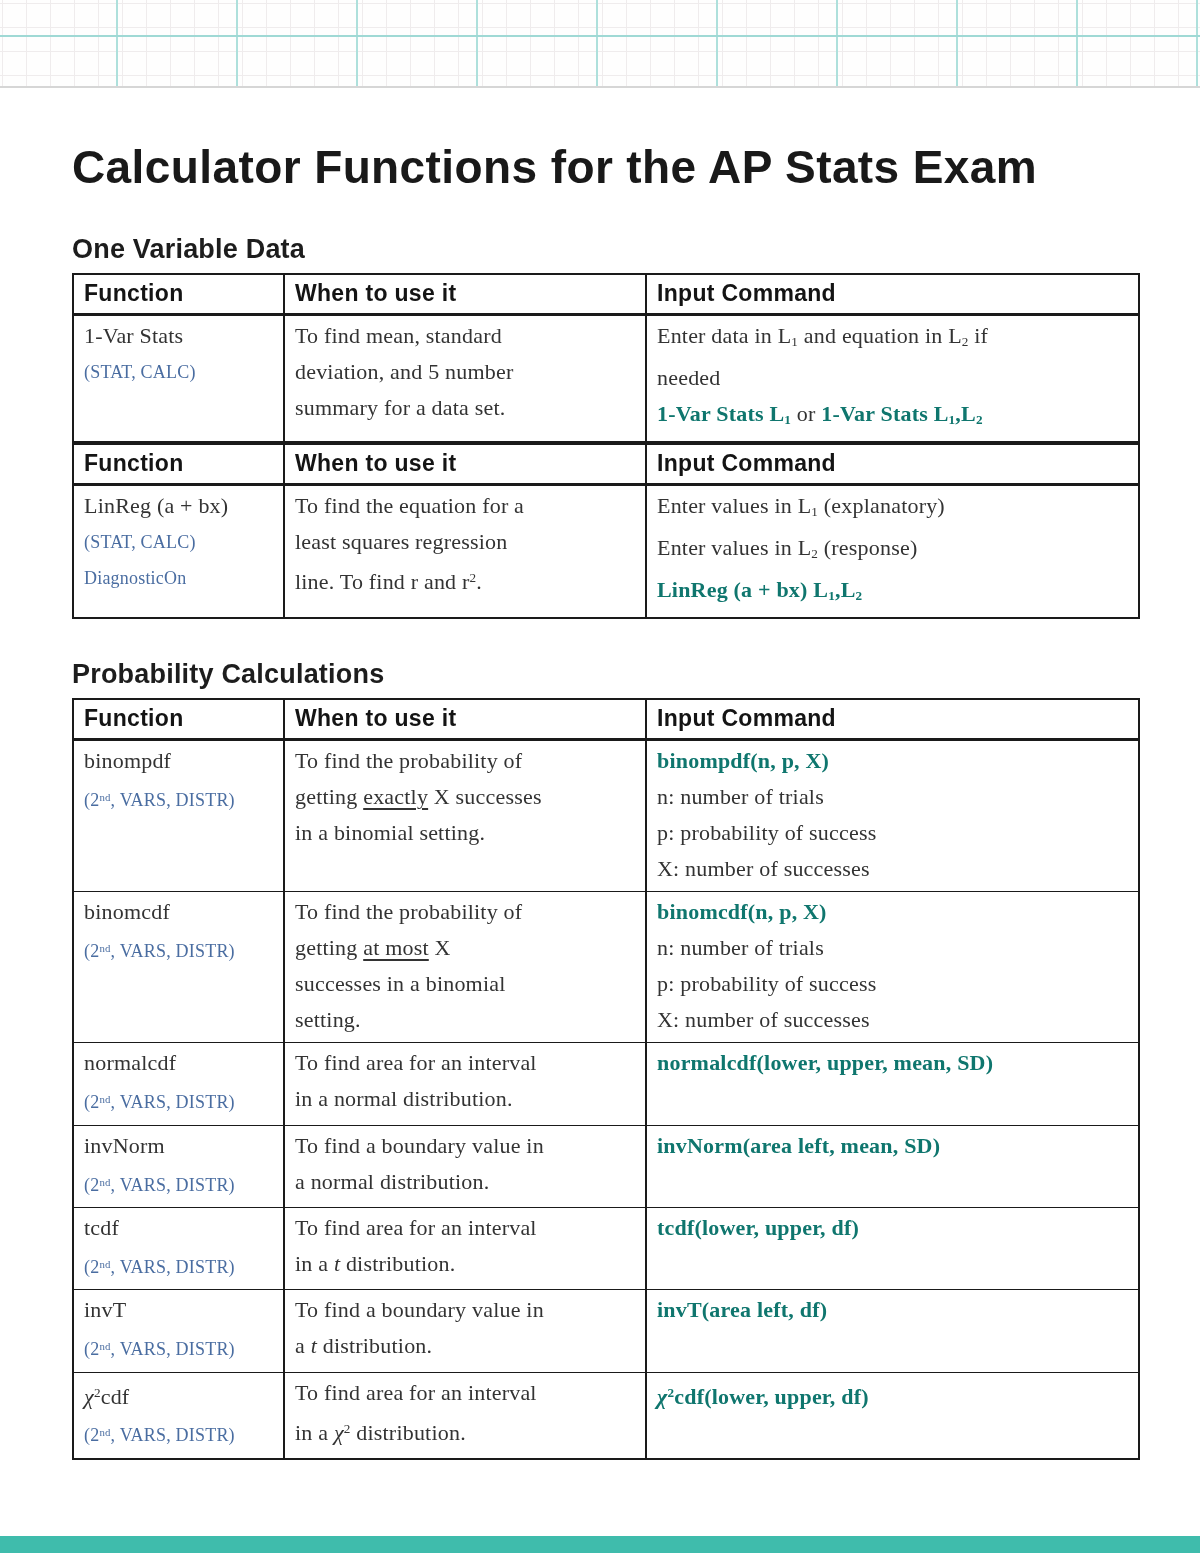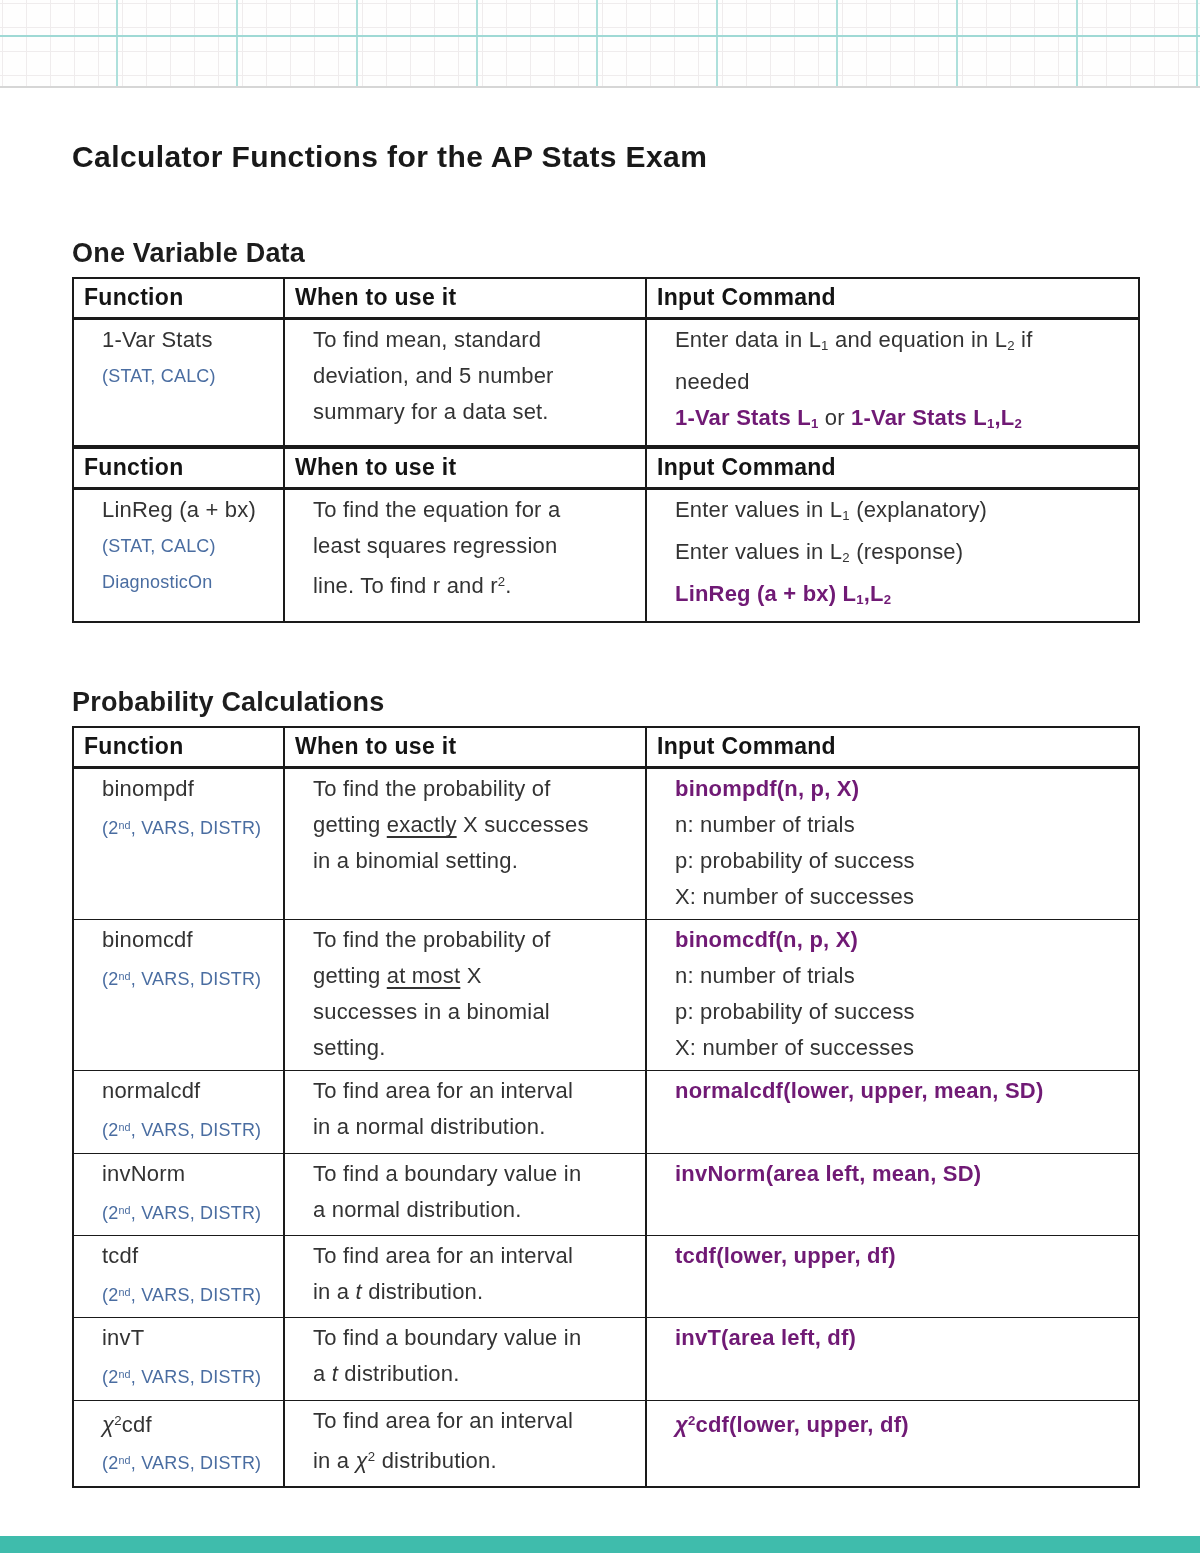--- a/index.html
+++ b/index.html
@@ -20,27 +20,27 @@
       linear-gradient(to bottom, rgba(255,255,255,0) 35px, #9fd9d5 35px, #9fd9d5 37px, rgba(255,255,255,0) 37px),
       repeating-linear-gradient(to right, #aee0dc 0, #aee0dc 2px, transparent 2px, transparent 120px),
       repeating-linear-gradient(to right, #efeced 0, #efeced 1px, transparent 1px, transparent 24px),
       repeating-linear-gradient(to bottom, #efeced 0, #efeced 1px, transparent 1px, transparent 24px);
     background-position: 0 0, -4px 0, 2px 0, 0 3px;
   }
   
   .content { padding: 0 60px 0 72px; }
   h1[data-name="page-title"] {
     margin-top: 52px;
-    font-size: 30px;
+    font-size: 46px;
     font-weight: bold;
     letter-spacing: 0.4px;
     color: #191919;
   }
   h2.sec-heading {
-    margin: 64px 0 8px 0;
+    margin: 40px 0 8px 0;
     font-size: 27px;
     font-weight: bold;
     letter-spacing: 0.2px;
     color: #1d1d1d;
   }
   table.sheet {
     width: 100%;
     border-collapse: collapse;
     table-layout: fixed;
     border: 2px solid #1a1a1a;
@@ -52,30 +52,31 @@
     color: #141414;
     letter-spacing: 0.3px;
     padding: 2px 10px 3px 10px;
     line-height: 33px;
     border: 2px solid #1a1a1a;
     border-bottom-width: 3px;
     margin-left: 36px;
   }
   td {
     vertical-align: top;
-    padding: 2px 10px 4px 28px;
+    padding: 2px 10px 4px 10px;
     font-size: 22px;
     letter-spacing: 0.2px;
     border: 2px solid #1a1a1a;
     border-top-width: 1px;
     border-bottom-width: 1px;
+    font-family: Liberation Serif, serif;
   }
   .ln { line-height: 36px; color: #333333; }
   .ln.blue { color: #4a6da1; font-size: 18px; }
-  .teal { color: #701a75; font-weight: bold; }
+  .teal { color: #0f766e; font-weight: bold; }
   .i { font-style: italic; }
   .u { text-decoration: underline; text-underline-offset: 4px; text-decoration-thickness: 1.5px; }
   sub { font-size: 60%; vertical-align: -0.2em; }
   sup { font-size: 60%; vertical-align: 0.5em; }
   
   .footer-bar {
     position: absolute; left: 0; right: 0; bottom: 0; height: 17px;
     background: #3fbcac;
   }
 </style>

